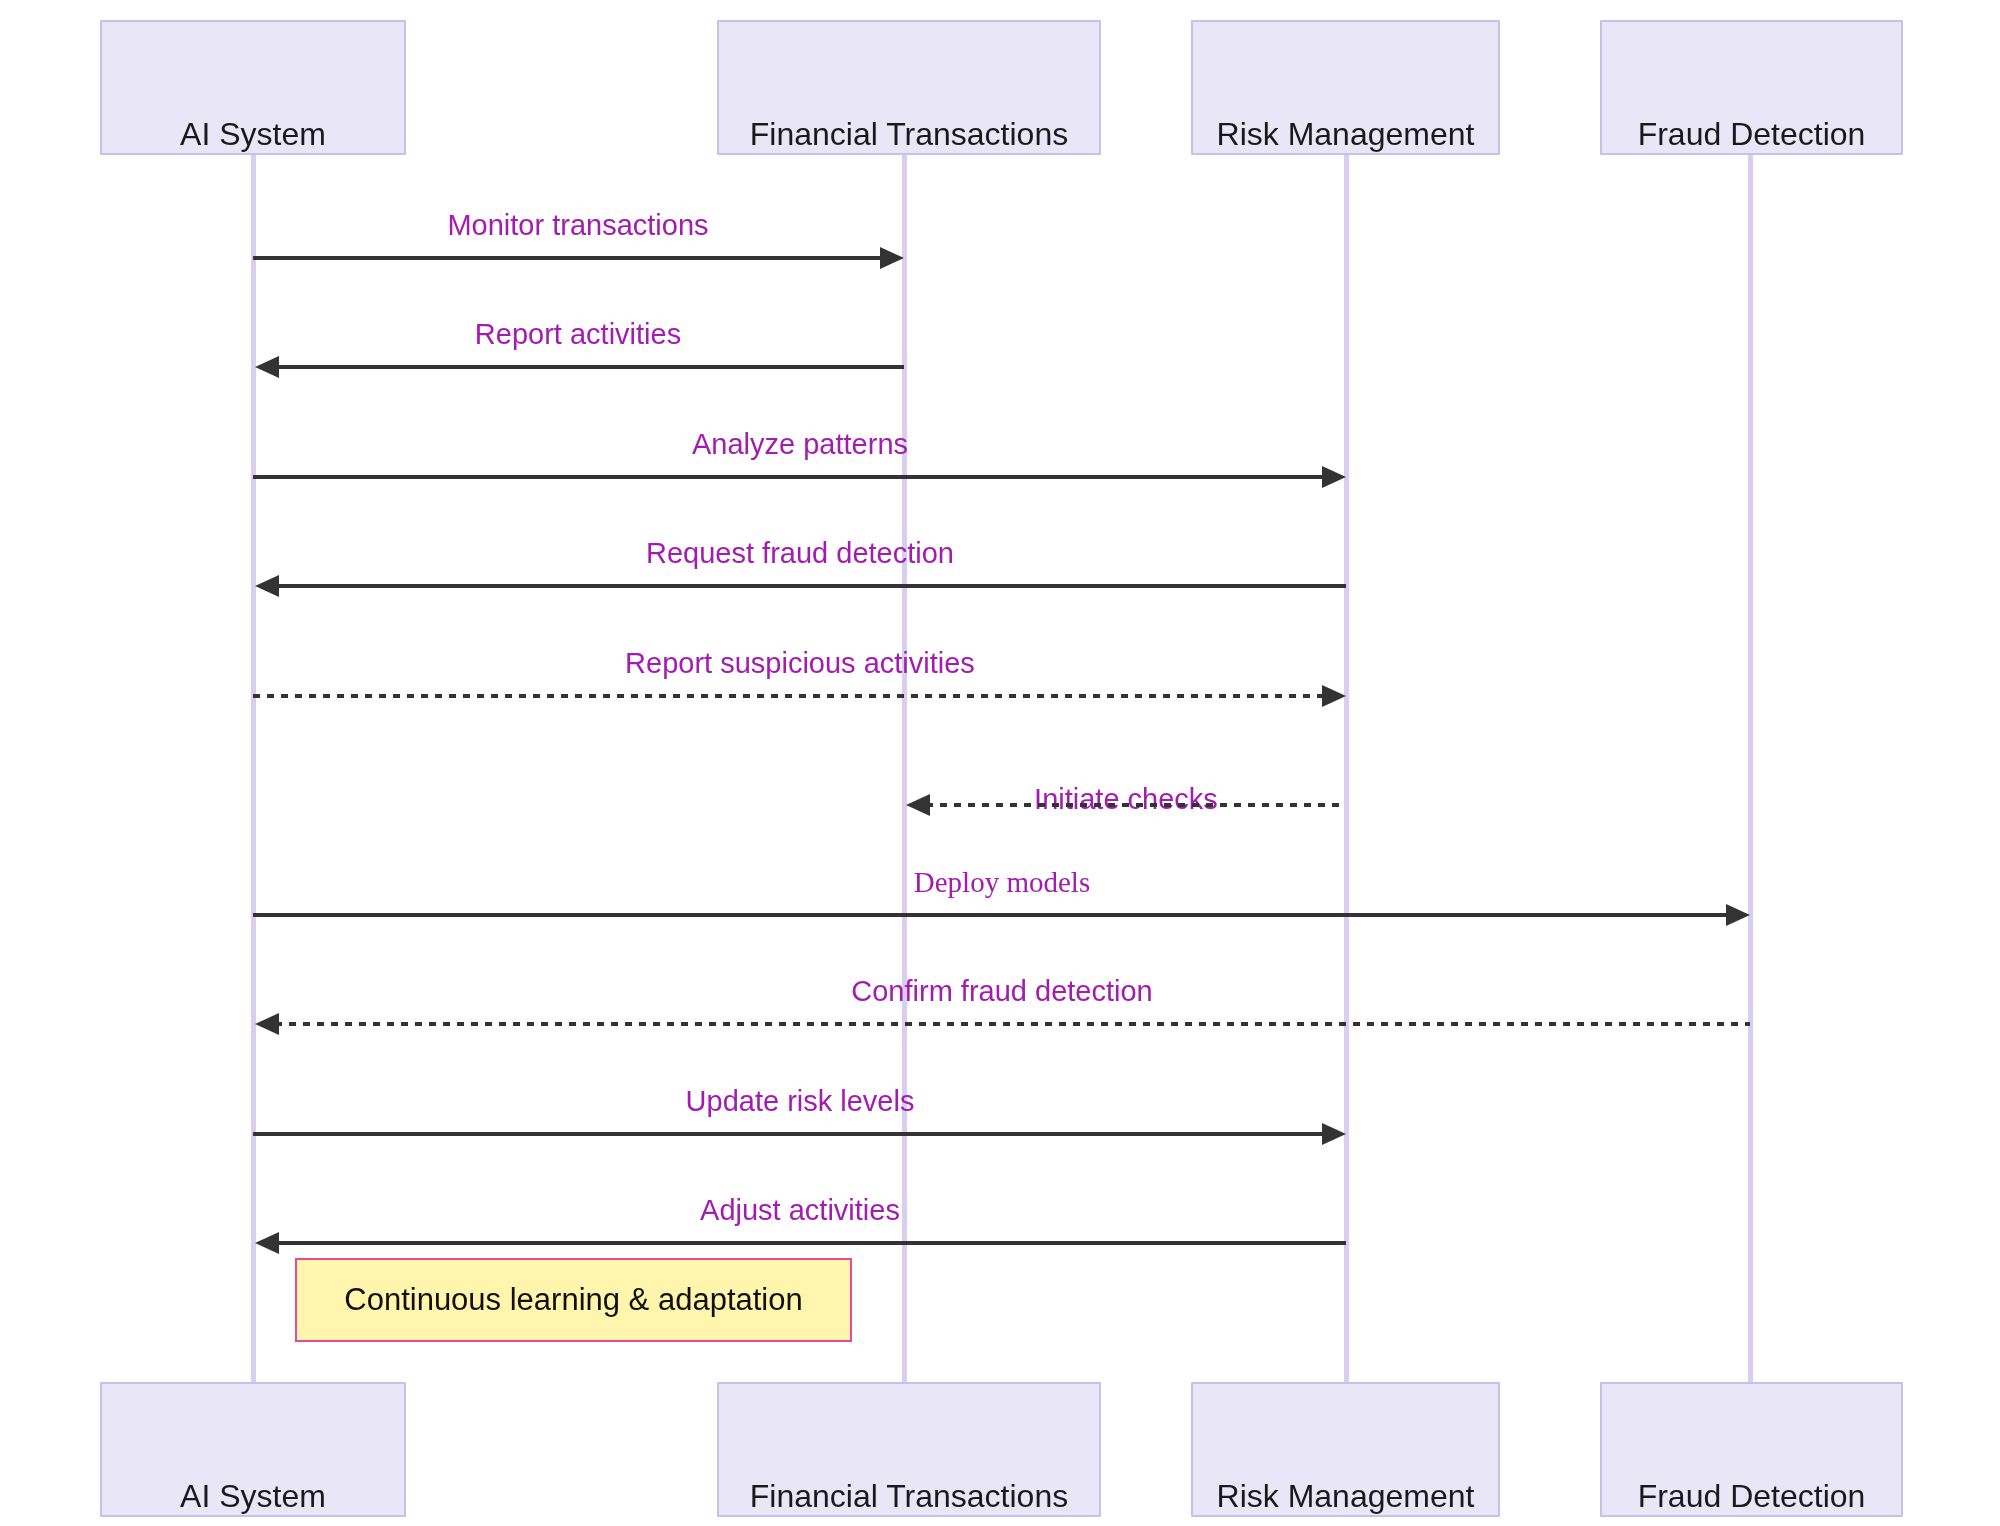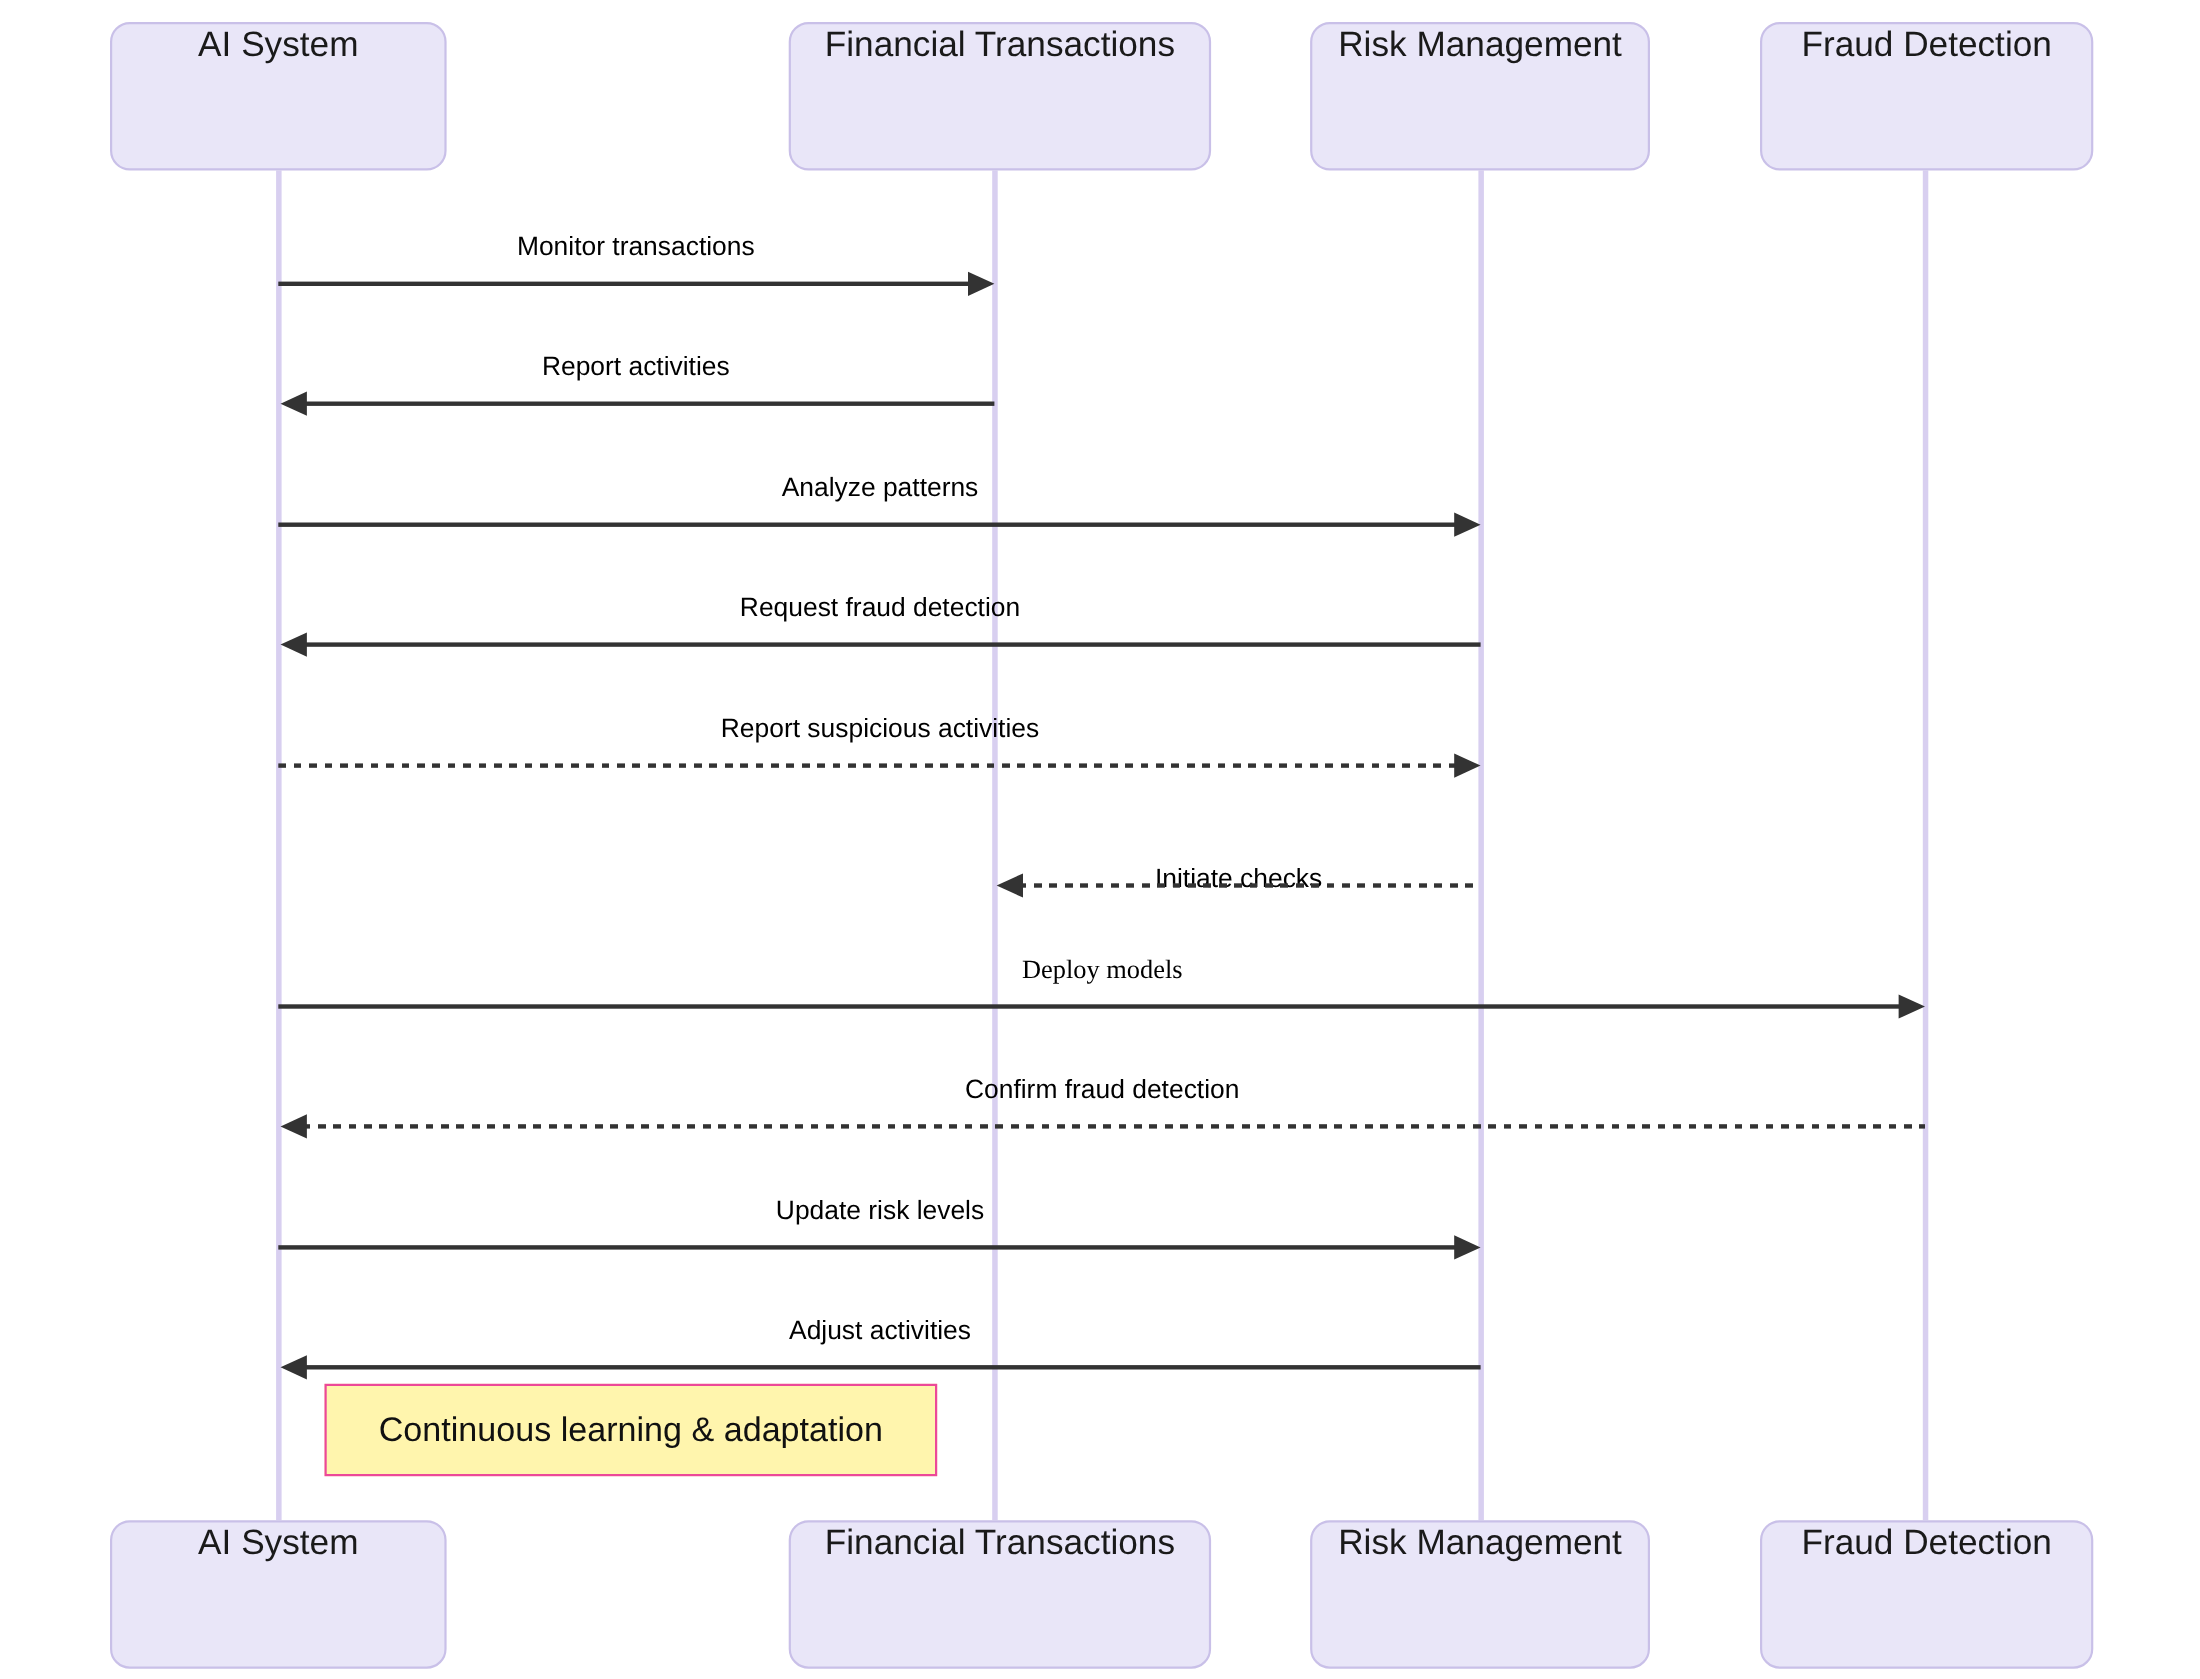--- a/index.html
+++ b/index.html
@@ -9,42 +9,42 @@
     height: 1526px;
     background: #ffffff;
     font-family: "Liberation Sans", "DejaVu Sans", sans-serif;
     overflow: hidden;
   }
   .actor-box {
     position: absolute;
     height: 135px;
     background: #e9e6f8;
     border: 2px solid #c9c0e8;
-    border-radius: 18px;
+    border-radius: 1px;
     display: flex;
-    align-items: flex-start;
+    align-items: flex-end;
     justify-content: center;
     font-size: 32px;
     color: #1a1a1a;
     box-sizing: border-box;
   }
   .lifeline {
     position: absolute;
     top: 155px;
     height: 1227px;
     width: 5px;
     background: #d8cff0;
   }
   .msg-label {
     position: absolute;
     transform: translateX(-50%);
     white-space: nowrap;
-    font-size: 24px;
+    font-size: 29px;
     line-height: 38px;
-    color: #000000;
+    color: #a21caf;
   }
   .arrow { position: absolute; height: 22px; }
   .arrow .line { position: absolute; top: 9px; height: 4px; background: #333333; }
   .arrow.right .line { left: 0; right: 20px; }
   .arrow.left  .line { left: 20px; right: 0; }
   .arrow.dashed .line {
     background: repeating-linear-gradient(90deg, #333333 0 7px, transparent 7px 14px);
   }
   .arrow .head { position: absolute; width: 0; height: 0; top: 0; }
   .arrow.right .head {

